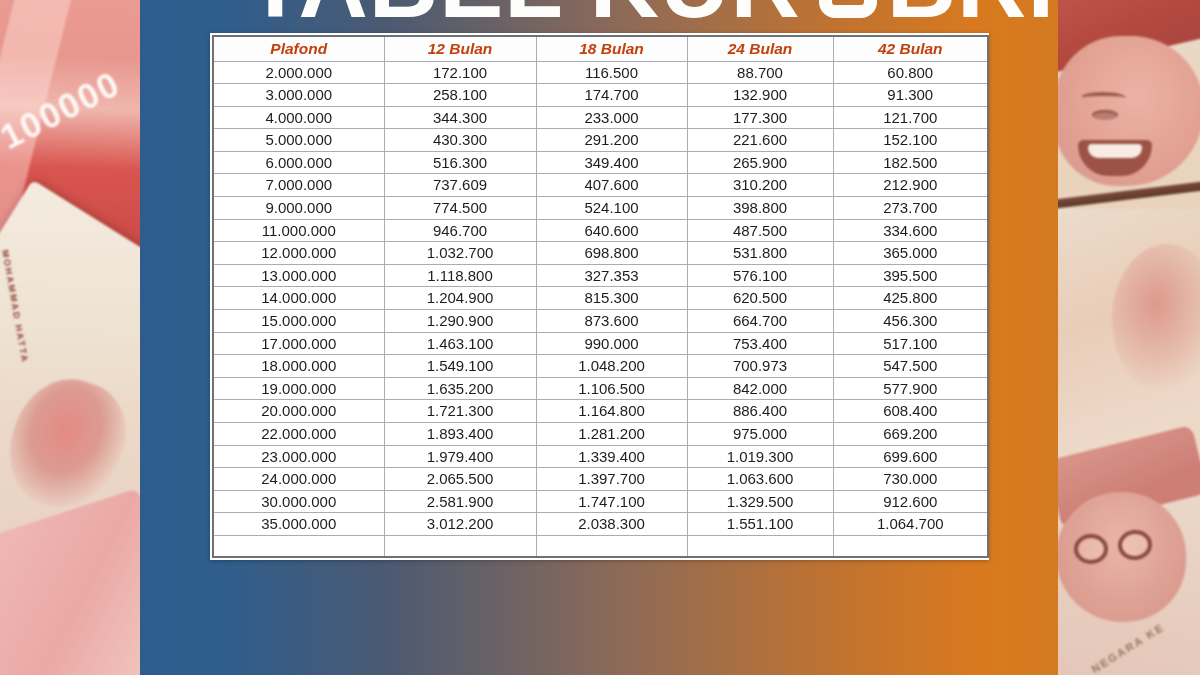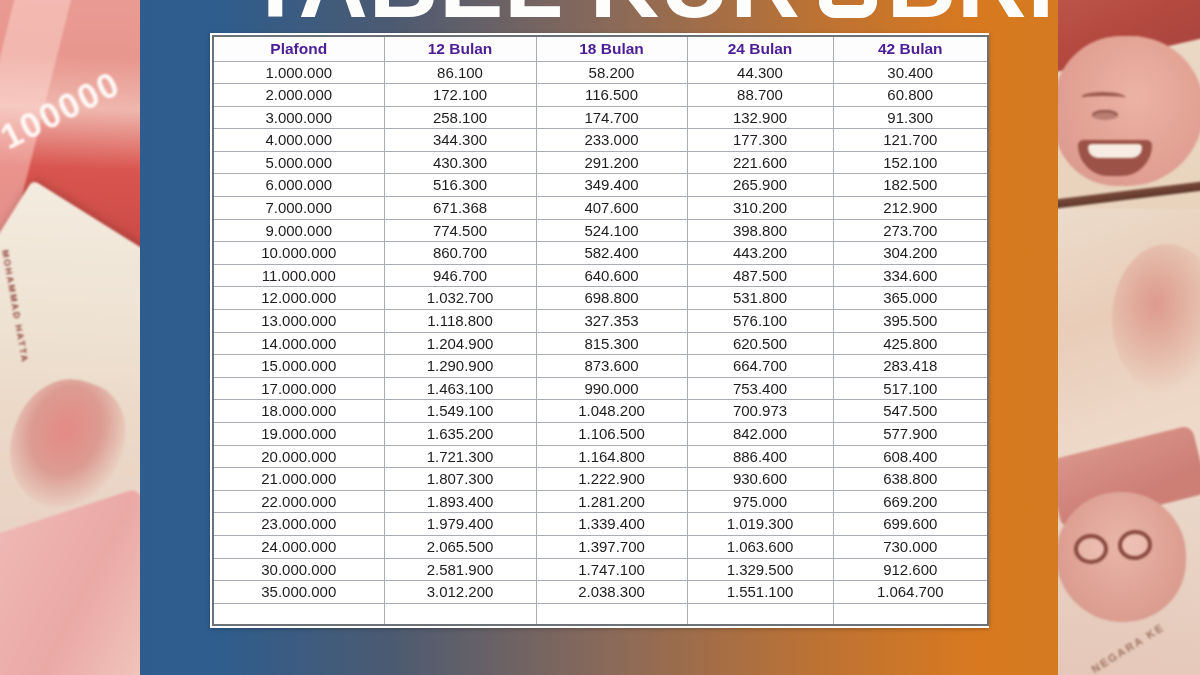--- a/index.html
+++ b/index.html
@@ -97,21 +97,21 @@
   }
 
   
   .table-card {
     position: absolute; left: 70px; top: 33px; width: 779px;
     background: #ffffff; padding: 2px;
     box-shadow: 0 1px 4px rgba(0,0,0,.25);
   }
   table { border-collapse: collapse; table-layout: fixed; width: 775px; border: 2px solid #6d7278; background: #fff; }
   th, td { border: 1px solid #a7adb3; text-align: center; overflow: hidden; white-space: nowrap; }
-  th { height: 25px; font-size: 15.5px; font-weight: bold; color: #4c1d95; background: #fdfdfd; }
+  th { height: 25px; font-size: 15.5px; font-weight: bold; color: #c2410c; background: #fdfdfd; font-style: italic; }
   td { height: 21.6px; line-height: 21.6px; font-size: 15px; color: #1d1d1d; font-weight: 500; }
 </style>
 </head>
 <body>
 
 <div class="photo photo-left">
   <div class="photo-inner">
     <div class="red-note">
       <div class="red-note-band"></div>
     </div>
@@ -146,27 +146,20 @@
         <tr>
             <th>Plafond</th>
             <th>12 Bulan</th>
             <th>18 Bulan</th>
             <th>24 Bulan</th>
             <th>42 Bulan</th>
           </tr>
       </thead>
       <tbody>
           <tr>
-            <td>1.000.000</td>
-            <td>86.100</td>
-            <td>58.200</td>
-            <td>44.300</td>
-            <td>30.400</td>
-          </tr>
-          <tr>
             <td>2.000.000</td>
             <td>172.100</td>
             <td>116.500</td>
             <td>88.700</td>
             <td>60.800</td>
           </tr>
           <tr>
             <td>3.000.000</td>
             <td>258.100</td>
             <td>174.700</td>
@@ -189,40 +182,33 @@
           </tr>
           <tr>
             <td>6.000.000</td>
             <td>516.300</td>
             <td>349.400</td>
             <td>265.900</td>
             <td>182.500</td>
           </tr>
           <tr>
             <td>7.000.000</td>
-            <td>671.368</td>
+            <td>737.609</td>
             <td>407.600</td>
             <td>310.200</td>
             <td>212.900</td>
           </tr>
           <tr>
             <td>9.000.000</td>
             <td>774.500</td>
             <td>524.100</td>
             <td>398.800</td>
             <td>273.700</td>
           </tr>
           <tr>
-            <td>10.000.000</td>
-            <td>860.700</td>
-            <td>582.400</td>
-            <td>443.200</td>
-            <td>304.200</td>
-          </tr>
-          <tr>
             <td>11.000.000</td>
             <td>946.700</td>
             <td>640.600</td>
             <td>487.500</td>
             <td>334.600</td>
           </tr>
           <tr>
             <td>12.000.000</td>
             <td>1.032.700</td>
             <td>698.800</td>
@@ -241,21 +227,21 @@
             <td>1.204.900</td>
             <td>815.300</td>
             <td>620.500</td>
             <td>425.800</td>
           </tr>
           <tr>
             <td>15.000.000</td>
             <td>1.290.900</td>
             <td>873.600</td>
             <td>664.700</td>
-            <td>283.418</td>
+            <td>456.300</td>
           </tr>
           <tr>
             <td>17.000.000</td>
             <td>1.463.100</td>
             <td>990.000</td>
             <td>753.400</td>
             <td>517.100</td>
           </tr>
           <tr>
             <td>18.000.000</td>
@@ -270,27 +256,20 @@
             <td>1.106.500</td>
             <td>842.000</td>
             <td>577.900</td>
           </tr>
           <tr>
             <td>20.000.000</td>
             <td>1.721.300</td>
             <td>1.164.800</td>
             <td>886.400</td>
             <td>608.400</td>
-          </tr>
-          <tr>
-            <td>21.000.000</td>
-            <td>1.807.300</td>
-            <td>1.222.900</td>
-            <td>930.600</td>
-            <td>638.800</td>
           </tr>
           <tr>
             <td>22.000.000</td>
             <td>1.893.400</td>
             <td>1.281.200</td>
             <td>975.000</td>
             <td>669.200</td>
           </tr>
           <tr>
             <td>23.000.000</td>

